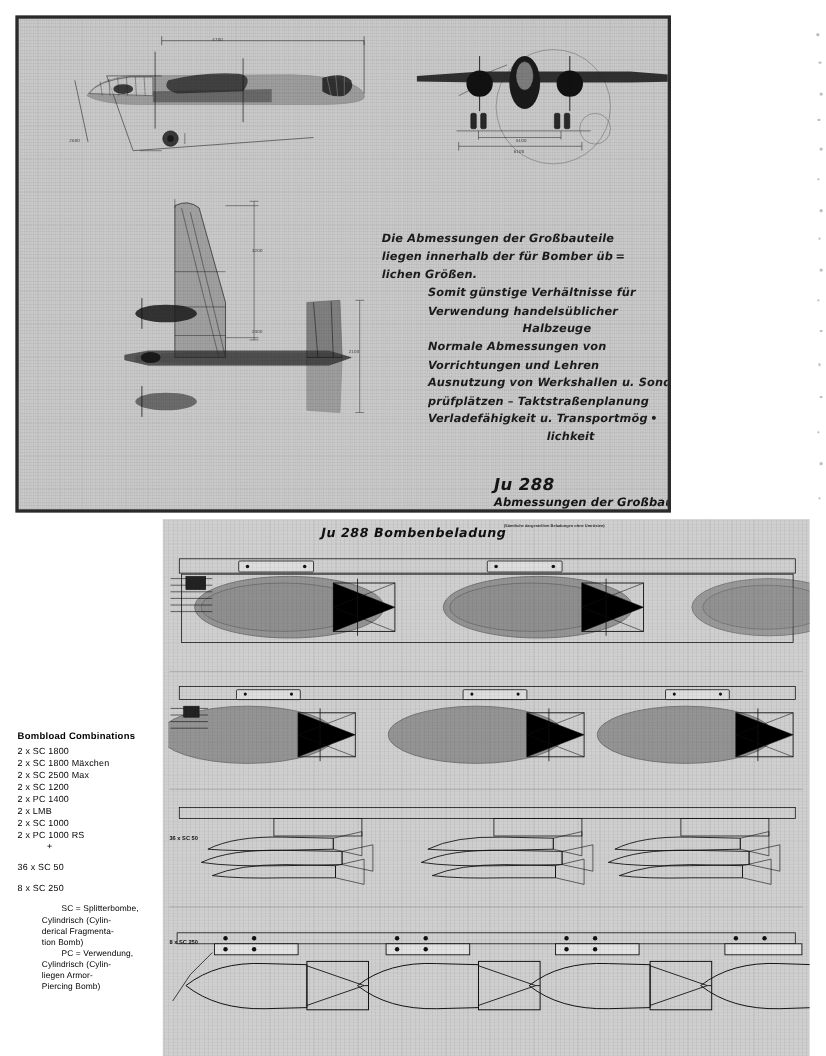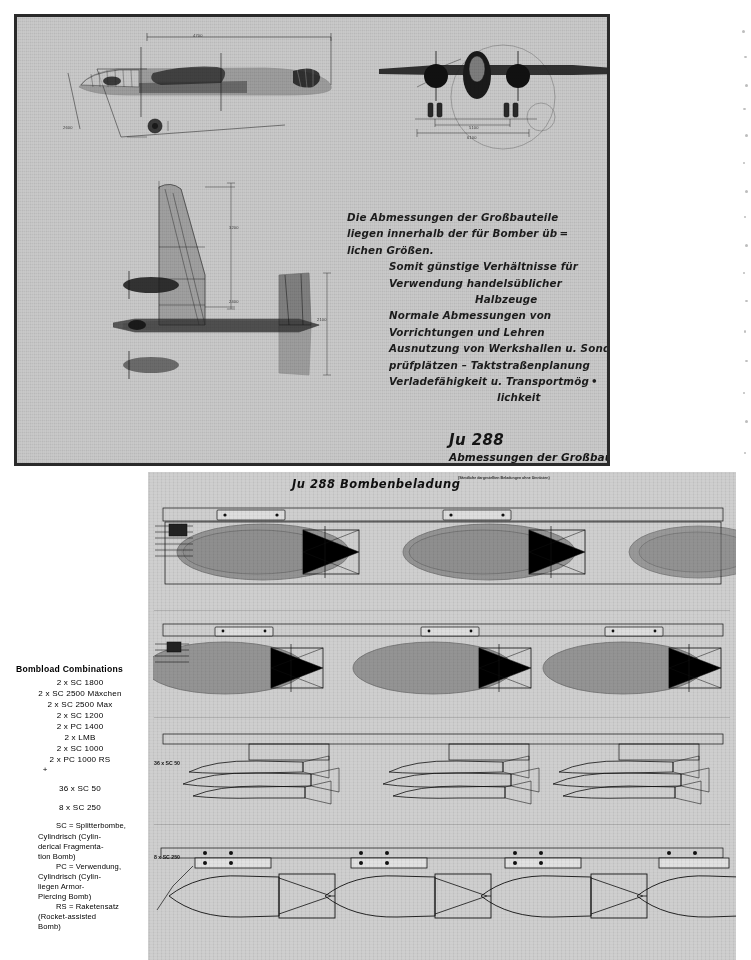--- a/index.html
+++ b/index.html
@@ -95,21 +95,21 @@
   
   #bombload-panel{
     position:absolute;left:16px;top:618px;width:128px;
     font-family:"Liberation Sans",sans-serif;
     color:#000;
   }
   #bombload-title{
     font-size:8.6px;font-weight:700;letter-spacing:.25px;
     margin-bottom:2.5px;white-space:nowrap;margin-top:46px;
   }
-  .bl-item{font-size:8.1px;line-height:11.1px;letter-spacing:.2px;white-space:nowrap;text-align:center;}
+  .bl-item{font-size:8.1px;line-height:11.1px;letter-spacing:.2px;white-space:nowrap;}
   .bl-plus{font-size:8px;line-height:10px;text-align:center;width:58px;}
   .bl-gap{height:8px;}
   .gl{font-size:7.6px;line-height:10.1px;letter-spacing:.1px;}
   .gl .hang{display:block;padding-left:22px;}
   .gl .head{display:block;margin-left:40px;}
   #page-number{
     position:absolute;left:3px;top:980px;
     font-size:13px;color:#111;font-family:"Liberation Sans",sans-serif;
   }
 
@@ -484,21 +484,21 @@
   </svg>
   <div class="rowlabel" style="left:6px;top:382px;">8 x SC 250</div>
 
   <div class="noise2"></div>
 </div>
 
 <div id="bombload-panel">
   <div id="bombload-title">Bombload Combinations</div>
   <div id="bl-group-a">
       <div class="bl-item">2 x SC 1800</div>
-      <div class="bl-item">2 x SC 2500 Mäxchen</div>
+      <div class="bl-item">2 x SC 1800 Mäxchen</div>
       <div class="bl-item">2 x SC 2500 Max</div>
       <div class="bl-item">2 x SC 1200</div>
       <div class="bl-item">2 x PC 1400</div>
       <div class="bl-item">2 x LMB</div>
       <div class="bl-item">2 x SC 1000</div>
       <div class="bl-item">2 x PC 1000 RS</div>
     </div>
   <div class="bl-plus">+</div>
   <div class="bl-gap"></div>
   <div id="bl-group-c">
@@ -515,25 +515,20 @@
         <span class="hang">Cylindrisch (Cylin-</span>
         <span class="hang">derical Fragmenta-</span>
         <span class="hang">tion Bomb)</span>
       </div>
       <div class="gl">
         <span class="head">PC = Verwendung,</span>
         <span class="hang">Cylindrisch (Cylin-</span>
         <span class="hang">liegen Armor-</span>
         <span class="hang">Piercing Bomb)</span>
       </div>
-      <div class="gl">
-        <span class="head">RS = Raketensatz</span>
-        <span class="hang">(Rocket-assisted</span>
-        <span class="hang">Bomb)</span>
-      </div>
     </div>
 </div>
 
 <div id="page-number">14</div>
 
 <div class="speck" style="left:742px;top:30px;width:3px;height:3px;"></div>
 <div class="speck" style="left:744px;top:56px;width:3px;height:2px;"></div>
 <div class="speck" style="left:745px;top:84px;width:3px;height:3px;"></div>
 <div class="speck" style="left:743px;top:108px;width:3px;height:2px;"></div>
 <div class="speck" style="left:745px;top:134px;width:3px;height:3px;"></div>

